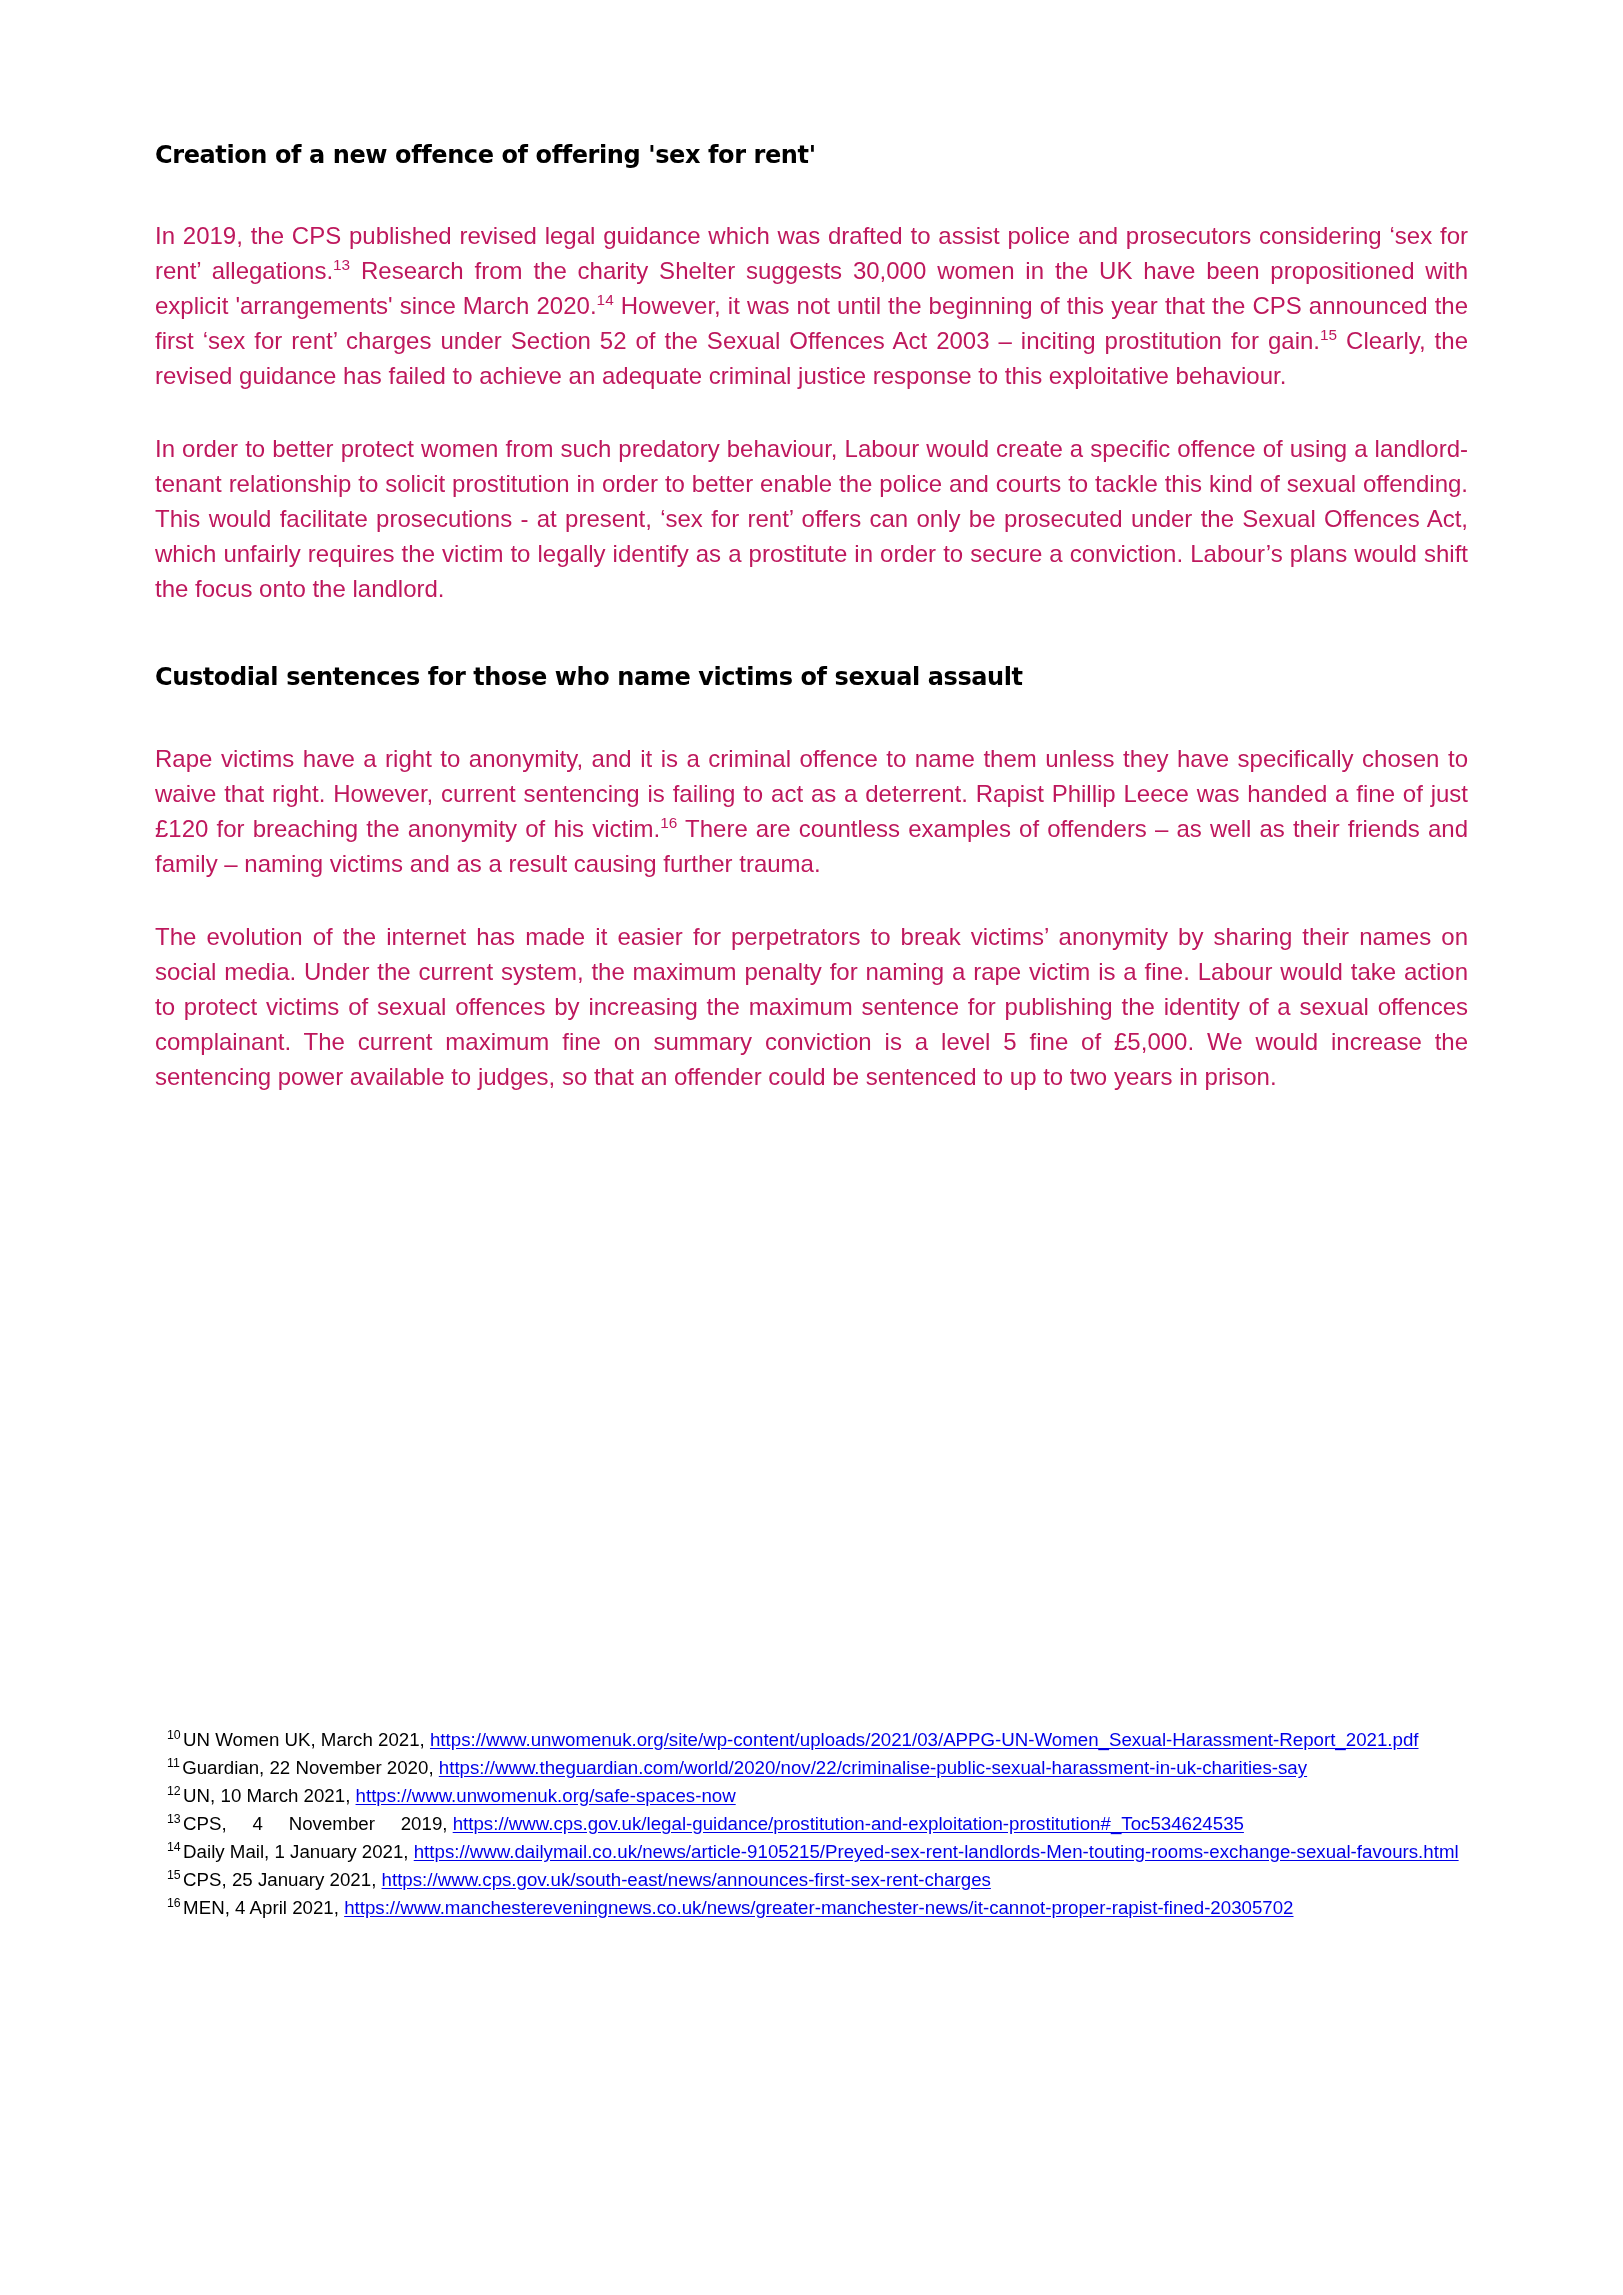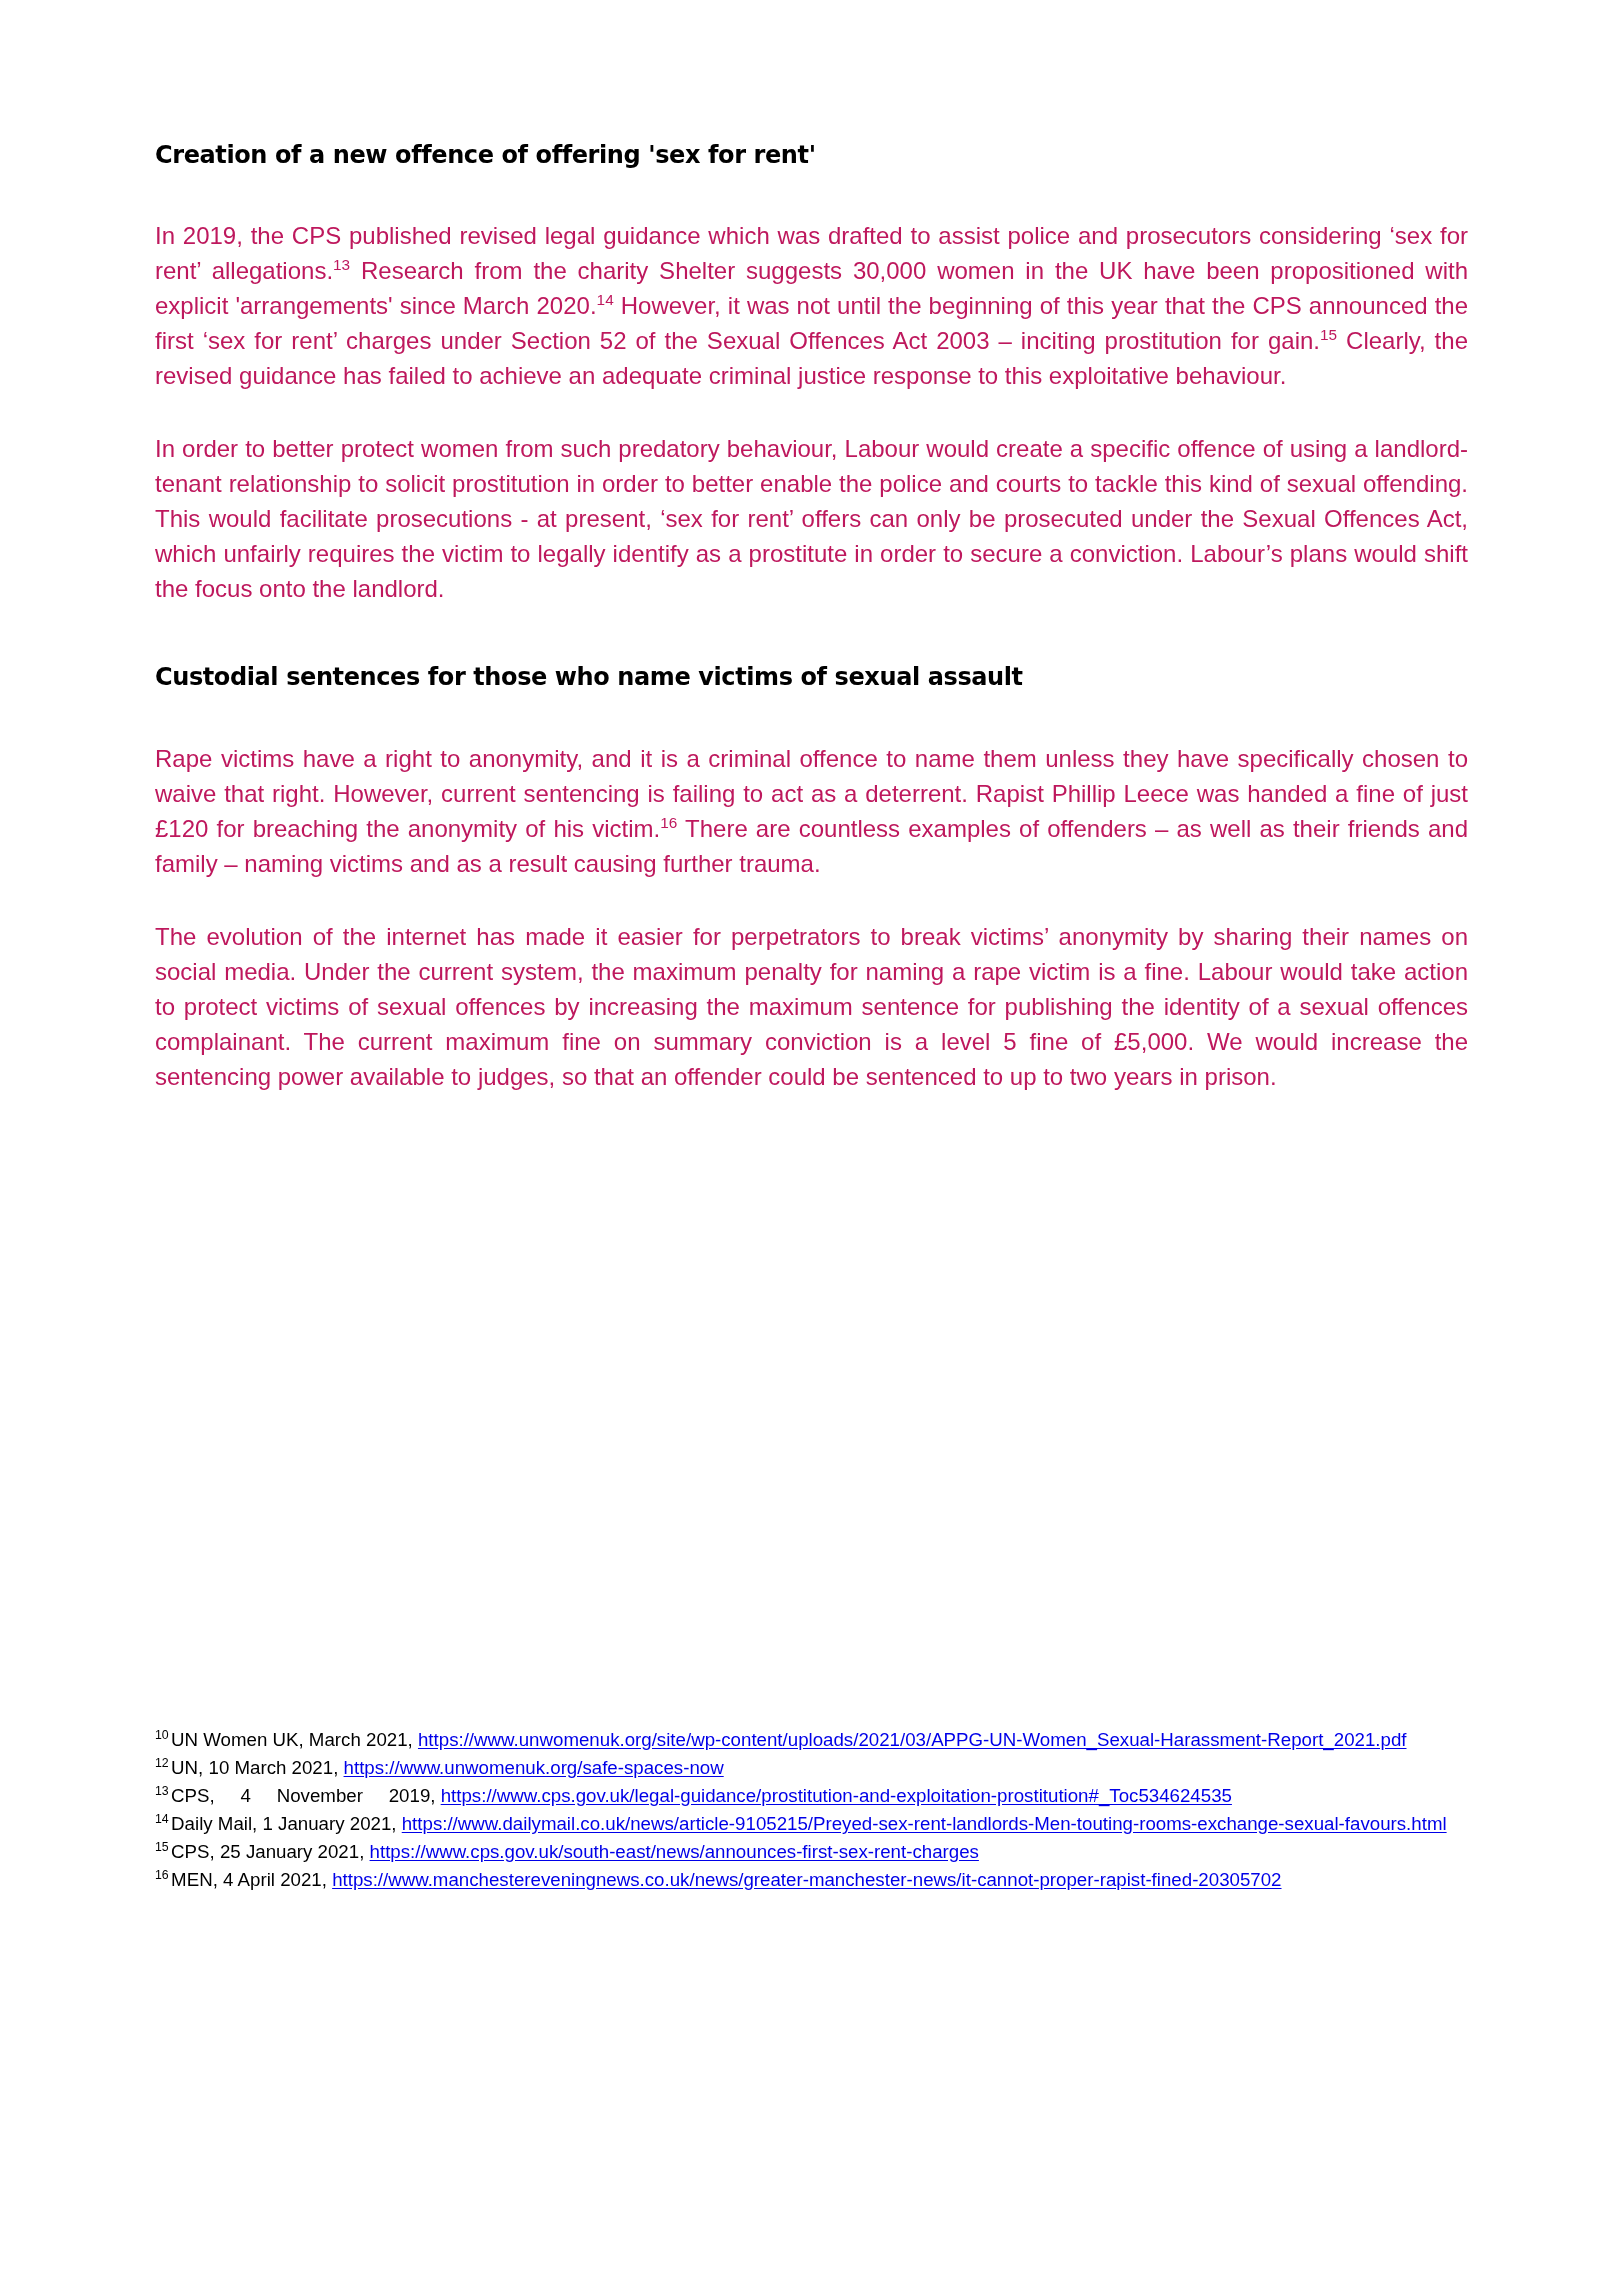--- a/index.html
+++ b/index.html
@@ -53,21 +53,21 @@
 
   sup.fn-ref {
     font-size: 0.64em;
     vertical-align: super;
     line-height: 0;
   }
 
   
   .footnotes {
     position: absolute;
-    left: 155px;
+    left: 167px;
     top: 1726px;
     width: 1316px;
     font-family: "Liberation Sans", sans-serif;
     font-size: 18.7px;
     line-height: 28px;
     color: #000000;
   }
   .footnotes p {
     margin: 0 0 0 0;
     text-align: justify;
@@ -120,20 +120,21 @@
     </p>
 
     <p class="body-par">The evolution of the internet has made it easier for perpetrators to break victims’ anonymity by sharing their names on social media. Under the current system, the maximum penalty for naming a rape victim is a fine. Labour would take action to protect victims of sexual offences by increasing the maximum sentence for publishing the identity of a sexual offences complainant. The current maximum fine on  summary conviction is a level 5 fine of £5,000. We would increase the sentencing power available to judges, so that an offender could be sentenced to up to two years in prison.</p>
 
   </div>
 
   <div class="footnotes">
 
     <p class="tight"><sup class="fn-num">10</sup><span>UN Women UK, March 2021,</span> <a class="url" href="#">https://www.unwomenuk.org/site/wp-content/uploads/2021/03/APPG-UN-Women_Sexual-Harassment-Report_2021.pdf</a></p>
 
+    <p class="tight"><sup class="fn-num">11</sup><span>Guardian, 22 November 2020,</span> <a class="url" href="#">https://www.theguardian.com/world/2020/nov/22/criminalise-public-sexual-harassment-in-uk-charities-say</a></p>
 
     <p class="tight"><sup class="fn-num">12</sup><span>UN, 10 March 2021,</span> <a class="url" href="#">https://www.unwomenuk.org/safe-spaces-now</a></p>
 
     <p class="fn-spacer-justify"><sup class="fn-num">13</sup><span class="fn13-lead">CPS, 4 November 2019,</span> <a class="url" href="#">https://www.cps.gov.uk/legal-guidance/prostitution-and-exploitation-prostitution#_Toc534624535</a></p>
 
     <p class="tight"><sup class="fn-num">14</sup><span>Daily Mail, 1 January 2021,</span> <a class="url" href="#">https://www.dailymail.co.uk/news/article-9105215/Preyed-sex-rent-landlords-Men-touting-rooms-exchange-sexual-favours.html</a></p>
 
     <p class="tight"><sup class="fn-num">15</sup><span>CPS, 25 January 2021,</span> <a class="url" href="#">https://www.cps.gov.uk/south-east/news/announces-first-sex-rent-charges</a></p>
 
     <p class="tight"><sup class="fn-num">16</sup><span>MEN, 4 April 2021,</span> <a class="url" href="#">https://www.manchestereveningnews.co.uk/news/greater-manchester-news/it-cannot-proper-rapist-fined-20305702</a></p>

